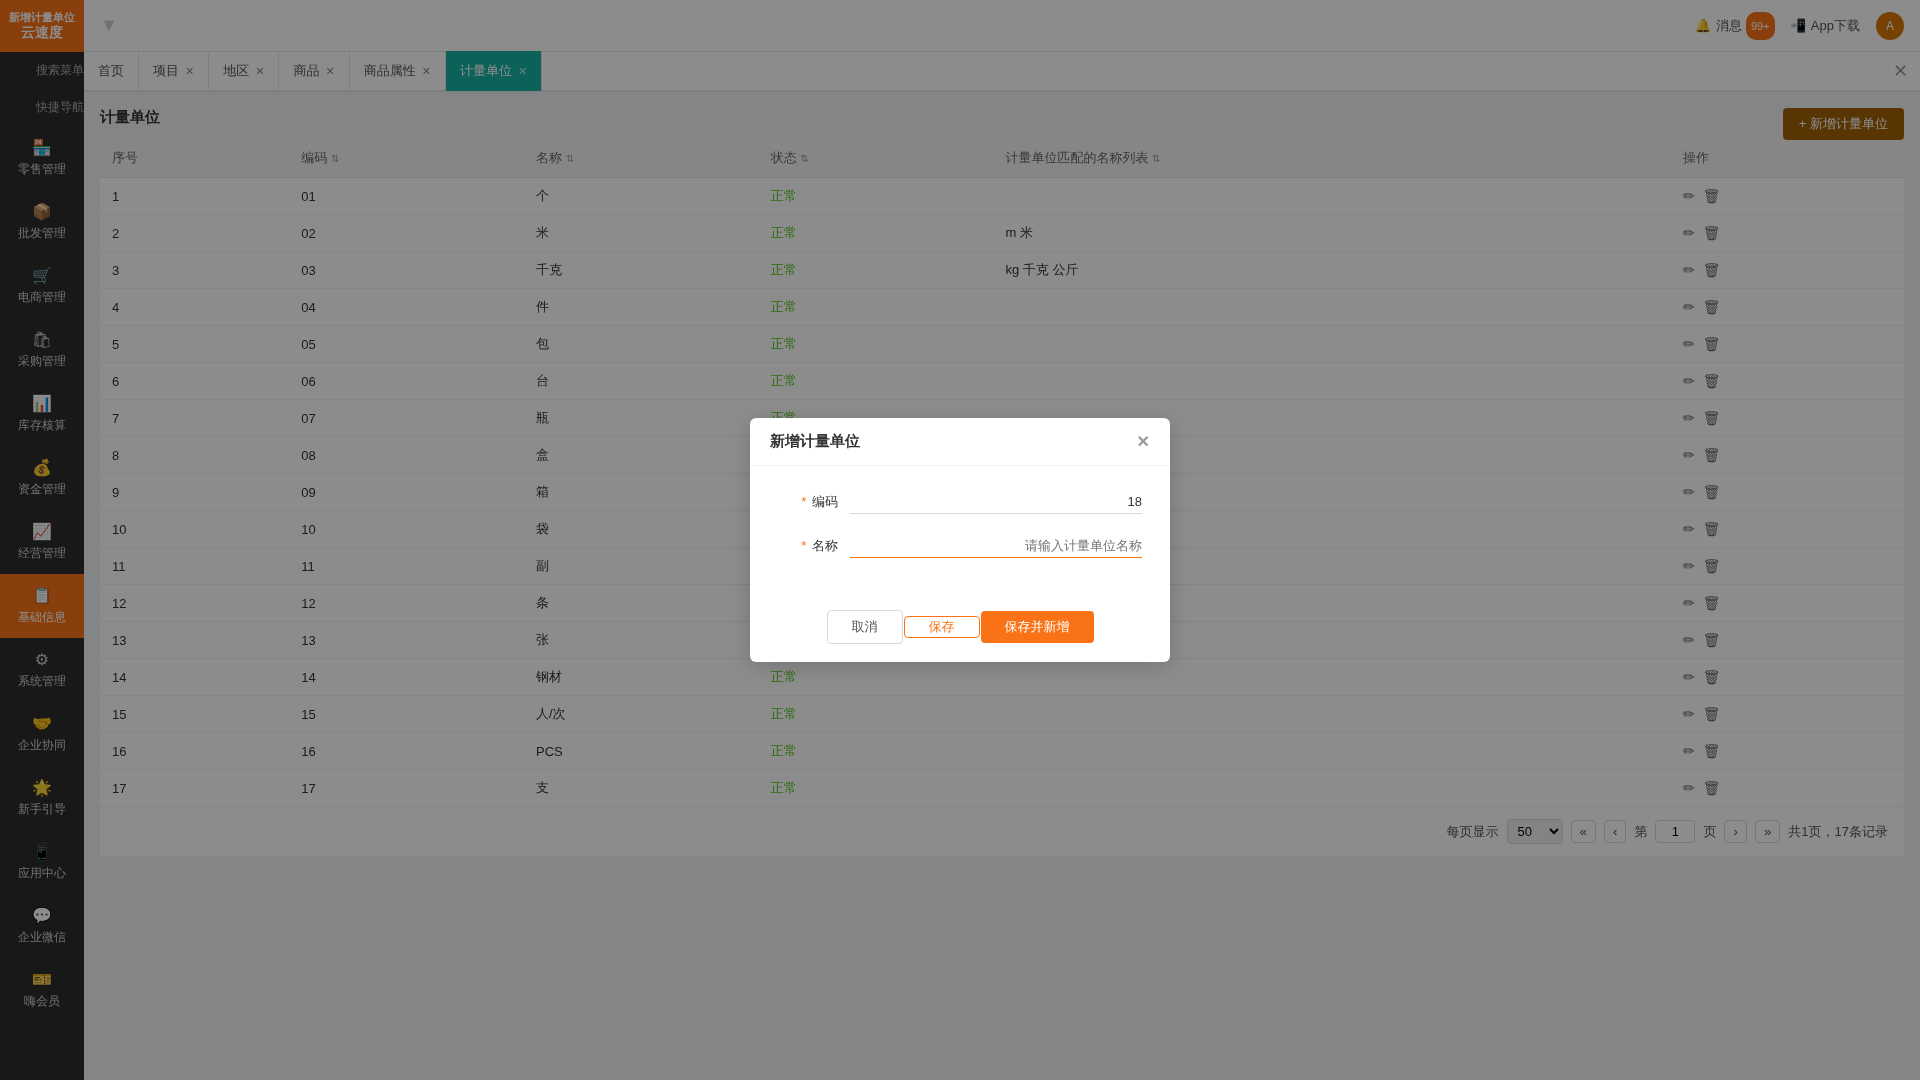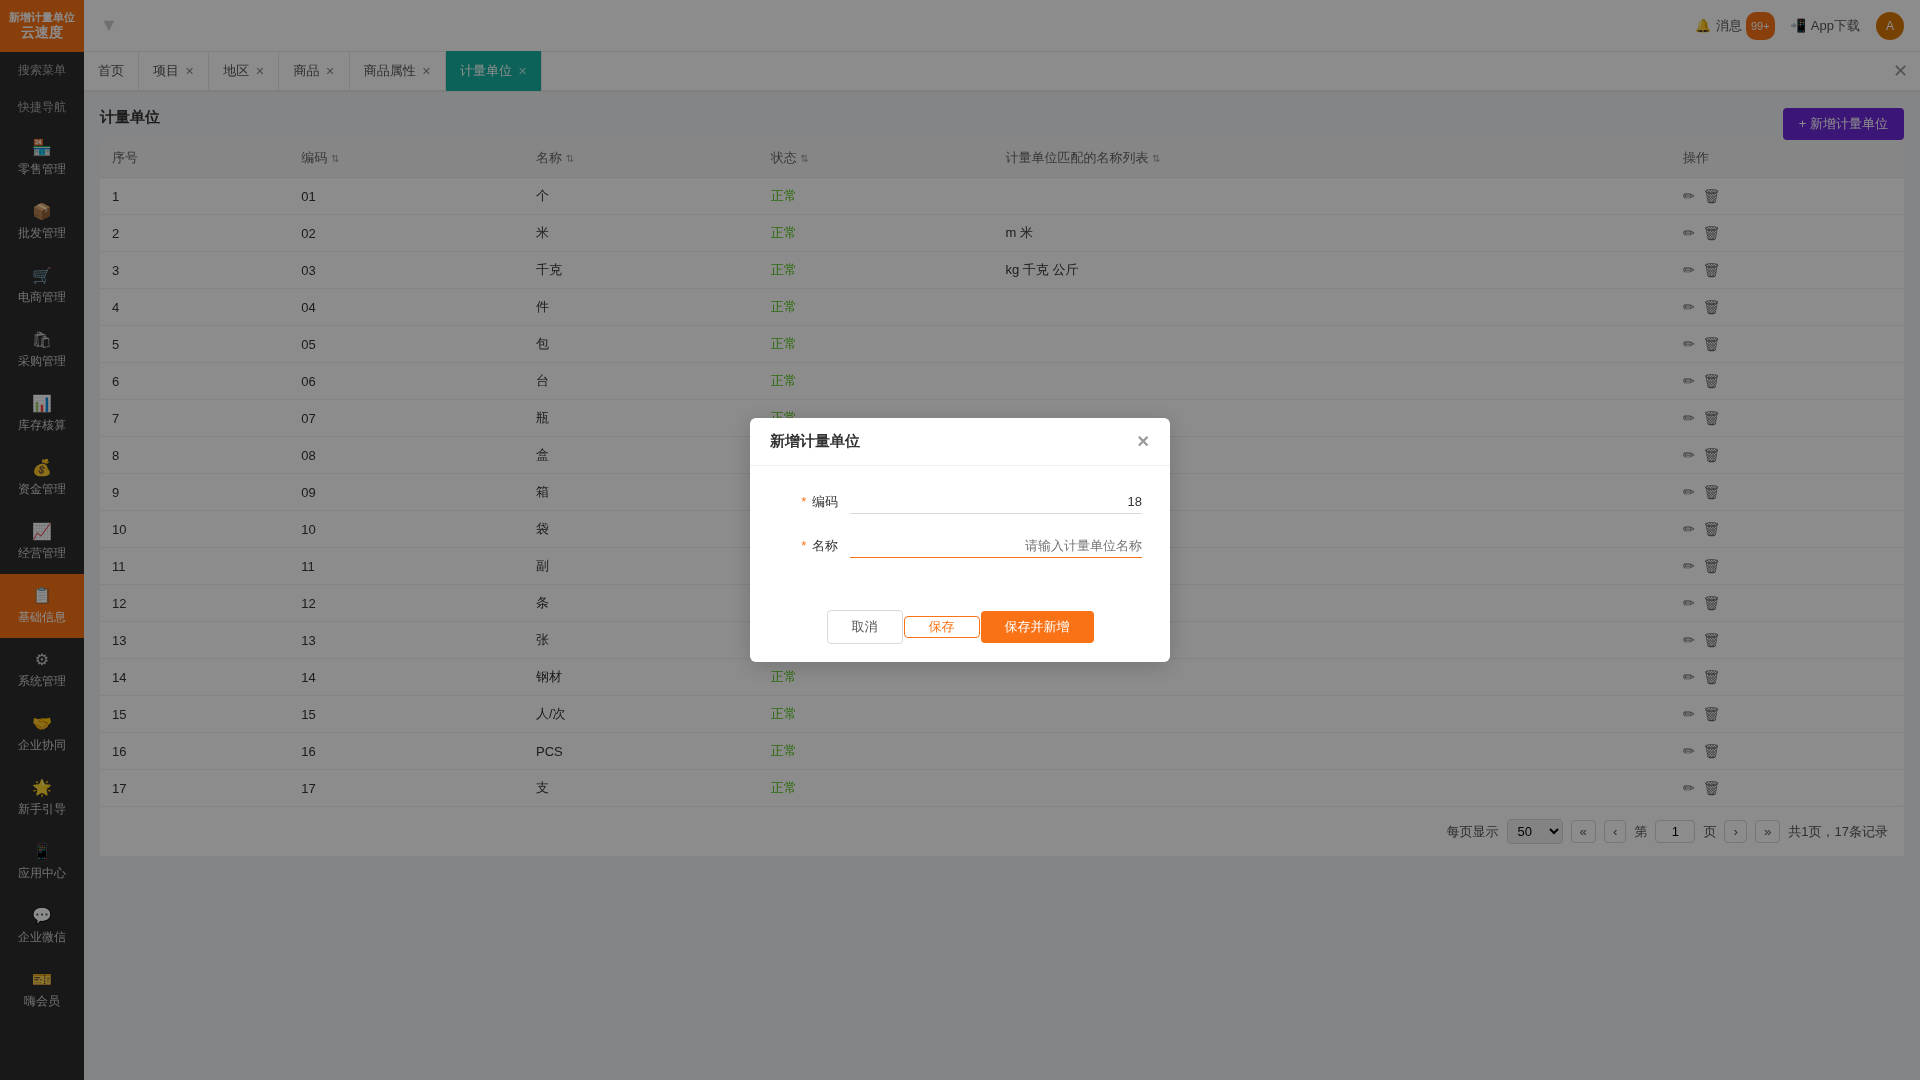--- a/index.html
+++ b/index.html
@@ -17,21 +17,21 @@
     }
     .sidebar-logo {
       width: 84px;
       height: 52px;
       background: #f97316;
       display: flex; align-items: center; justify-content: center;
       color: white; font-size: 12px; font-weight: bold;
       flex-direction: column;
     }
     .sidebar-search {
-      color: #aaa; font-size: 12px; padding: 10px 0; cursor: pointer; text-align: center; width: 100%;
+      color: #aaa; font-size: 12px; padding: 10px 0; cursor: pointer; text-align: right; width: 100%;
     }
     .sidebar-nav {
       width: 100%; flex: 1;
     }
     .sidebar-item {
       width: 100%; padding: 12px 0; text-align: center; color: #ccc; font-size: 12px; cursor: pointer;
       display: flex; flex-direction: column; align-items: center; gap: 2px;
     }
     .sidebar-item.active { background: #f97316; color: #fff; }
     .sidebar-item-icon { font-size: 16px; margin-bottom: 2px; }
@@ -84,21 +84,21 @@
       flex: 1;
       padding: 16px;
       overflow-y: auto;
       position: relative;
     }
     .page-title { font-size: 15px; font-weight: bold; margin-bottom: 12px; color: #333; }
 
     
     .add-btn {
       position: absolute; top: 16px; right: 16px;
-      background: #6d28d9; color: #fff; border: none; padding: 7px 16px; border-radius: 4px;
+      background: #a16207; color: #fff; border: none; padding: 7px 16px; border-radius: 4px;
       font-size: 13px; cursor: pointer;
     }
 
     
     .table-wrap { background: #fff; border-radius: 4px; }
     table { width: 100%; border-collapse: collapse; }
     thead tr { background: #f5f5f5; }
     th { padding: 10px 12px; text-align: left; font-weight: normal; color: #666; font-size: 13px; border-bottom: 1px solid #e8e8e8; white-space: nowrap; }
     td { padding: 9px 12px; border-bottom: 1px solid #f0f0f0; font-size: 13px; color: #333; }
     tr:last-child td { border-bottom: none; }

